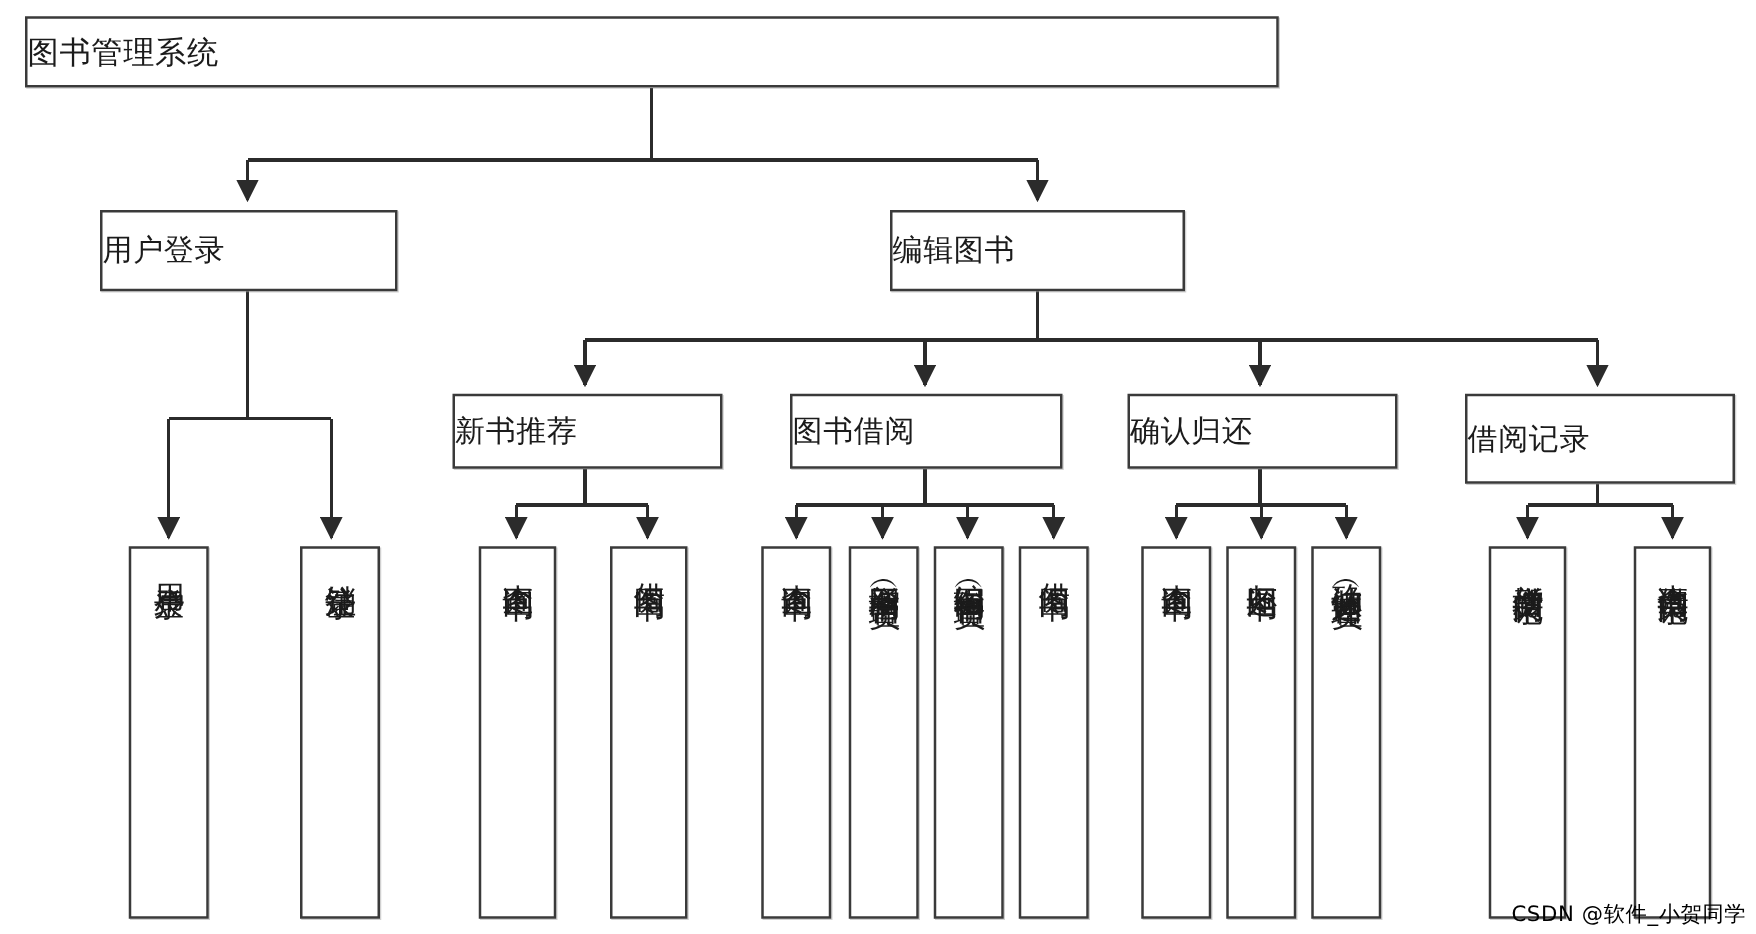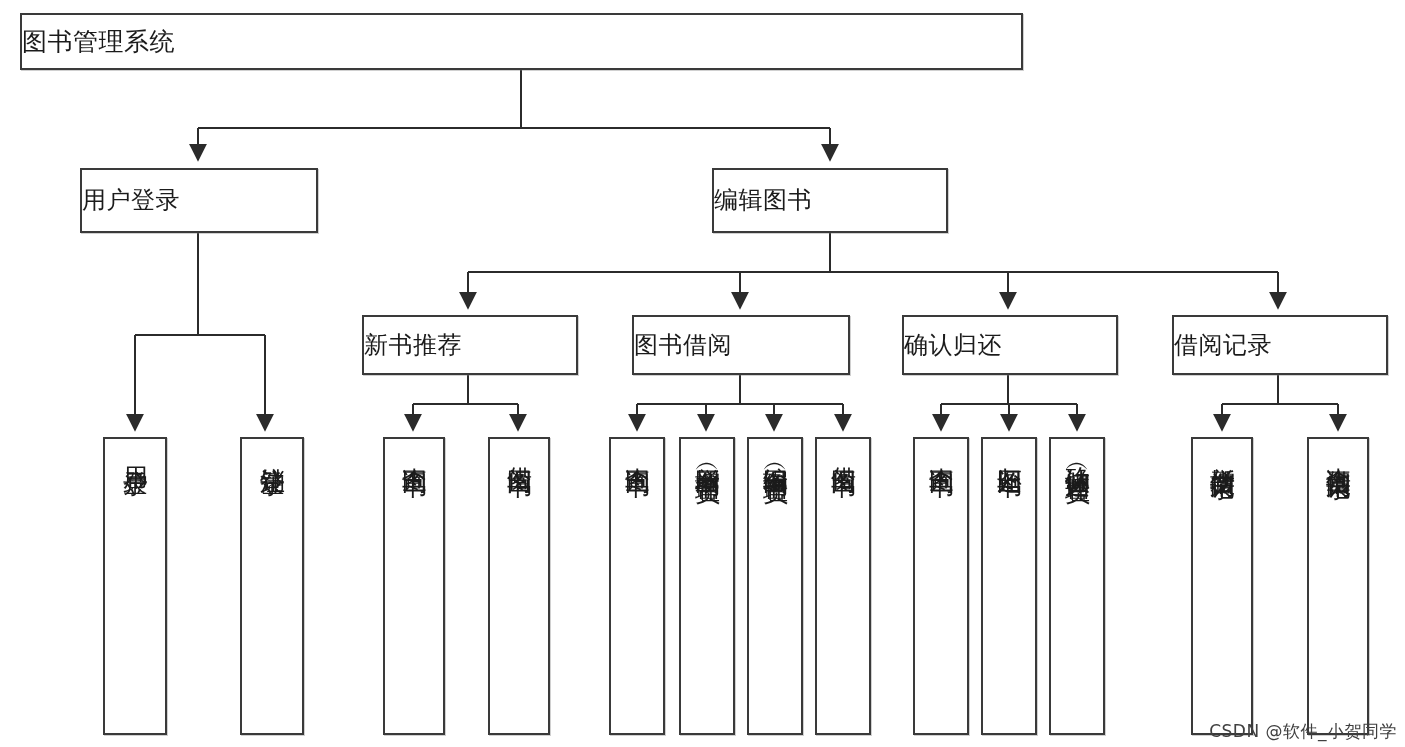--- a/index.html
+++ b/index.html
@@ -63,21 +63,21 @@
     line-height: 1.12;
     letter-spacing: 2px;
     white-space: nowrap;
     -webkit-text-orientation: upright;
   }
   .watermark {
     position: absolute;
     right: 8px;
     bottom: 4px;
     font-size: 17px;
-    color: #404040;
+    color: #000000;
     white-space: nowrap;
     letter-spacing: 0.5px;
     pointer-events: none;
   }
 </style>
 </head>
 <body>
 
 <div id="canvas">
 
@@ -146,21 +146,21 @@
 
   <div class="node h" style="left:362px; top:315px; width:216px; height:60px;">
     <span class="label">新书推荐</span>
   </div>
   <div class="node h" style="left:632px; top:315px; width:218px; height:60px;">
     <span class="label">图书借阅</span>
   </div>
   <div class="node h" style="left:902px; top:315px; width:216px; height:60px;">
     <span class="label">确认归还</span>
   </div>
-  <div class="node h" style="left:1172px; top:315px; width:216px; height:60px;">
+  <div class="node h" style="left:1172px; top:315px; width:216px; height:72px;">
     <span class="label">借阅记录</span>
   </div>
 
   <div class="node v" style="left:103px; top:437px; width:64px; height:298px;">
     <span class="label">用户登录</span>
   </div>
   <div class="node v" style="left:240px; top:437px; width:64px; height:298px;">
     <span class="label">注销登录</span>
   </div>
 

